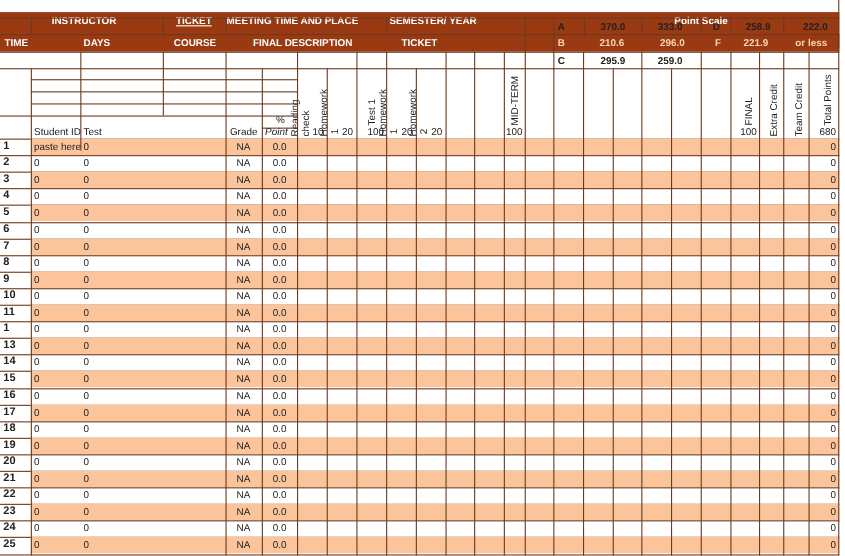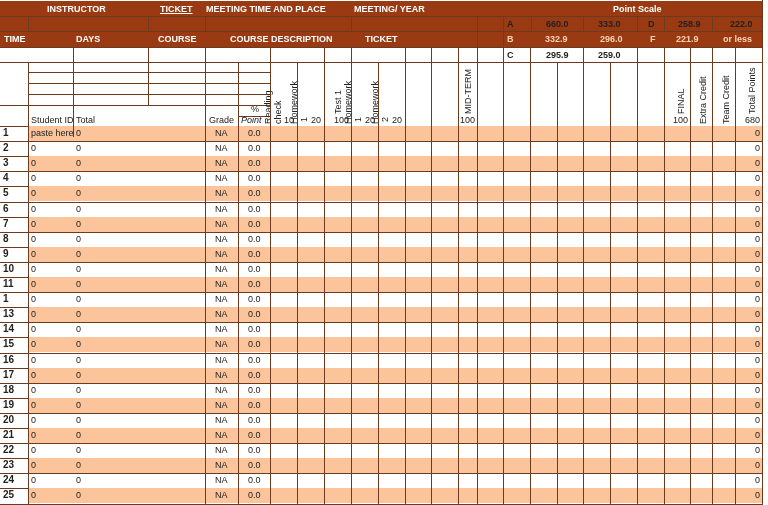--- a/index.html
+++ b/index.html
@@ -12,44 +12,44 @@
   .txt{position:absolute;white-space:nowrap;}
   .rot{position:absolute;transform-origin:left bottom;transform:rotate(-90deg);white-space:nowrap;font-size:9px;line-height:10px;}
   .row{position:absolute;left:28px;width:735px;height:15px;}
   .row.alt{background:#fbc49a;}
   .rn{position:absolute;left:3px;font-weight:bold;font-size:10px;}
   .scale{font-weight:bold;}
 </style>
 </head>
 <body>
 
-<div class="abs bar" style="left:0;top:1px;width:763px;height:32px;">
+<div class="abs bar" style="left:0;top:11px;width:763px;height:32px;">
   <span style="left:47px;">INSTRUCTOR</span>
   <span style="left:160px;text-decoration:underline;">TICKET</span>
   <span style="left:206px;">MEETING TIME AND PLACE</span>
-  <span style="left:354px;">MEETING/ YEAR</span>
+  <span style="left:354px;">SEMESTER/ YEAR</span>
   <span style="left:613px;">Point Scale</span>
 </div>
 
 <div class="abs bar" style="left:0;top:31px;width:763px;height:16px;">
   <span style="left:4px;">TIME</span>
   <span style="left:76px;">DAYS</span>
   <span style="left:158px;">COURSE</span>
-  <span style="left:230px;">COURSE DESCRIPTION</span>
+  <span style="left:230px;">FINAL DESCRIPTION</span>
   <span style="left:365px;">TICKET</span>
   <span style="left:507px;color:#fbd4b4;">B</span>
-  <span style="left:545px;color:#fbd4b4;">332.9</span>
+  <span style="left:545px;color:#fbd4b4;">210.6</span>
   <span style="left:600px;color:#fbd4b4;">296.0</span>
   <span style="left:650px;color:#fbd4b4;">F</span>
   <span style="left:676px;color:#fbd4b4;">221.9</span>
   <span style="left:723px;color:#fbd4b4;">or less</span>
 </div>
 
 <div class="txt scale" style="left: 507px; top: 19px; z-index: 3;">A</div>
-<div class="txt scale" style="left: 546px; top: 19px; z-index: 3;">660.0</div>
+<div class="txt scale" style="left: 546px; top: 19px; z-index: 3;">370.0</div>
 <div class="txt scale" style="left: 598px; top: 19px; z-index: 3;">333.0</div>
 <div class="txt scale" style="left: 648px; top: 19px; z-index: 3;">D</div>
 <div class="txt scale" style="left: 678px; top: 19px; z-index: 3;">258.9</div>
 <div class="txt scale" style="left: 730px; top: 19px; z-index: 3;">222.0</div>
 <div class="txt scale" style="left: 507px; top: 50px; z-index: 3;">C</div>
 <div class="txt scale" style="left: 546px; top: 50px; z-index: 3;">295.9</div>
 <div class="txt scale" style="left: 598px; top: 50px; z-index: 3;">259.0</div>
 
 <div class="line-h" style="left:0;top:16px;width:763px;"></div>
 <div class="line-h" style="left:0;top:31px;width:763px;"></div>
@@ -129,21 +129,21 @@
   <div>Extra Credit</div>
 </div>
 <div class="rot" style="left:731px;top:114px;">
   <div>Team Credit</div>
 </div>
 <div class="rot" style="left:757px;top:104px;">
   <div>Total Points</div>
 </div>
 
 <div class="txt" style="left: 31px; top: 115px; z-index: 3;">Student ID</div>
-<div class="txt" style="left: 76px; top: 115px; z-index: 3;">Total</div>
+<div class="txt" style="left: 76px; top: 115px; z-index: 3;">Test</div>
 <div class="txt" style="left: 209px; top: 115px; z-index: 3;">Grade</div>
 <div class="txt" style="left: 251px; top: 104px; z-index: 3;">%</div>
 <div class="txt" style="left: 241px; top: 115px; font-style: italic; z-index: 3;">Point</div>
 <div class="txt" style="left: 284px; top: 115px; z-index: 3;">10</div>
 <div class="txt" style="left: 311px; top: 115px; z-index: 3;">20</div>
 <div class="txt" style="left: 334px; top: 115px; z-index: 3;">100</div>
 <div class="txt" style="left: 365px; top: 115px; z-index: 3;">20</div>
 <div class="txt" style="left: 392px; top: 115px; z-index: 3;">20</div>
 <div class="txt" style="left: 460px; top: 115px; z-index: 3;">100</div>
 <div class="txt" style="left: 673px; top: 115px; z-index: 3;">100</div>

